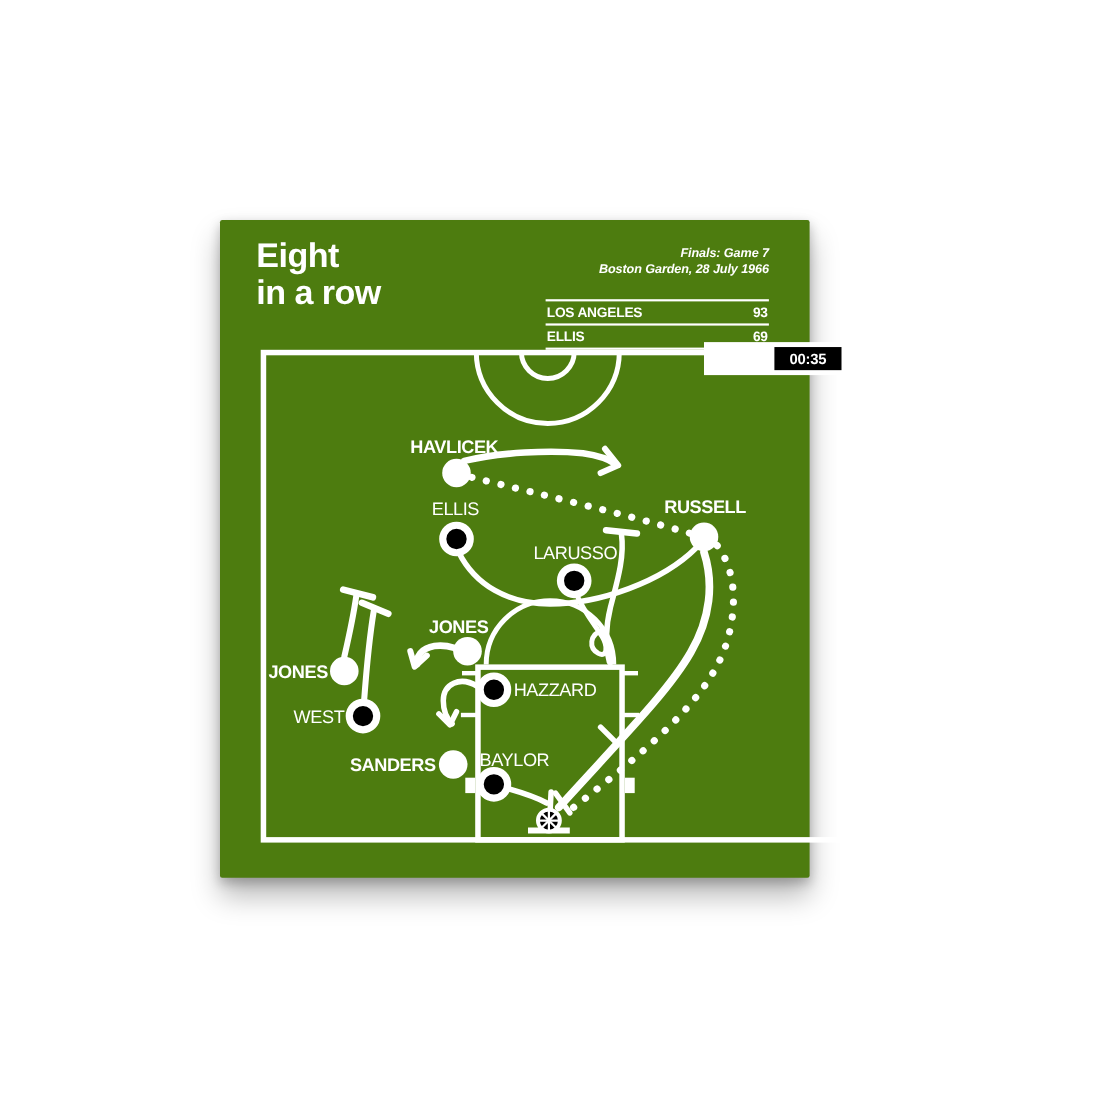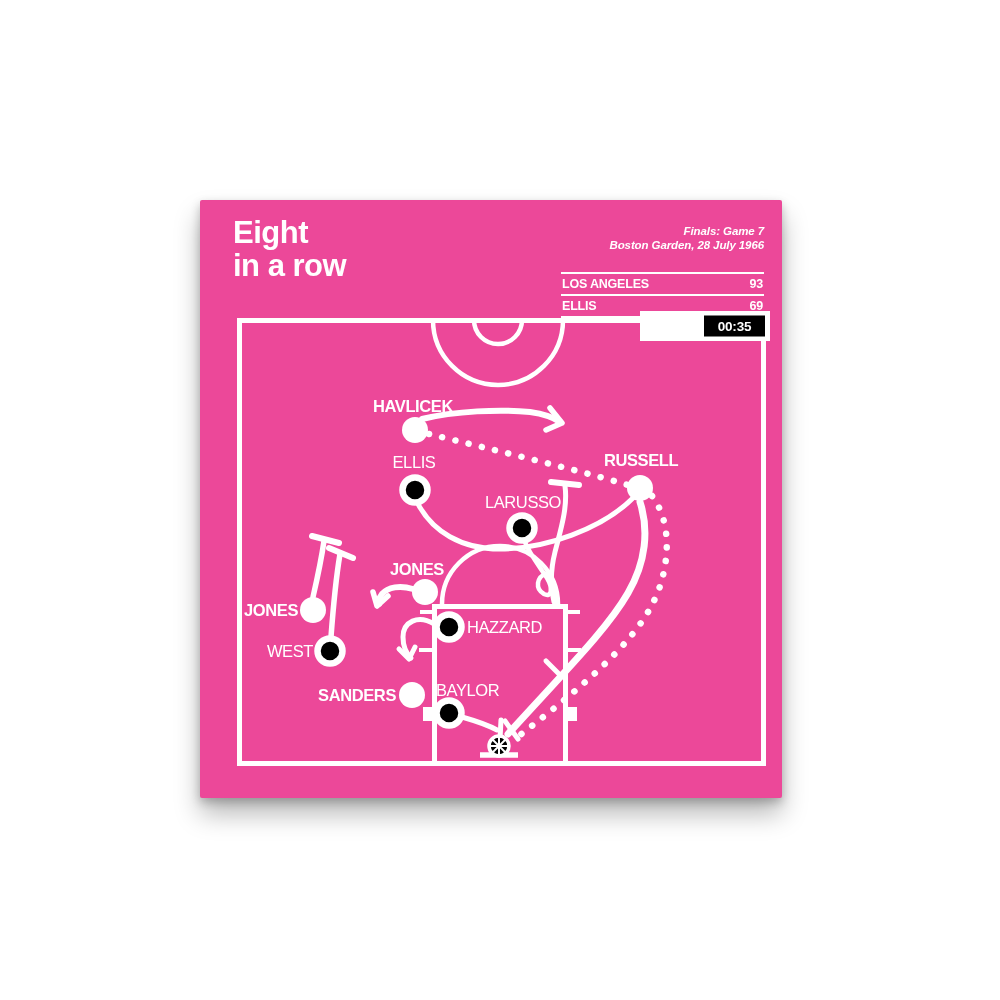--- a/index.html
+++ b/index.html
@@ -1,23 +1,23 @@
 <!DOCTYPE html>
 <html><head>
 <meta charset="utf-8">
 <style>
   html,body{margin:0;padding:0;background:#ffffff;width:1000px;height:1000px;
     font-family:"Liberation Sans",sans-serif;}
   .stage{position:relative;width:1000px;height:1000px;background:#ffffff;overflow:hidden;}
-  .poster{position:absolute;left:200px;top:200px;width:582px;height:598px;
-    background:#ec4899;border-radius:2px;
+  .poster{position:absolute;left:200px;top:200px;width:536px;height:598px;
+    background:#4d7c0f;border-radius:2px;
     box-shadow:0 16px 26px rgba(0,0,0,0.28), 0 4px 10px rgba(0,0,0,0.22);}
   .title{position:absolute;left:33px;top:16px;color:#ffffff;font-weight:bold;
     font-size:31px;line-height:1.08;letter-spacing:-0.5px;}
-  .head-right{position:absolute;right:18px;top:25px;width:240px;text-align:right;color:#ffffff;}
+  .head-right{position:absolute;right:37px;top:25px;width:240px;text-align:right;color:#ffffff;}
   .game-info{font-size:11.5px;font-style:italic;font-weight:bold;line-height:1.18;letter-spacing:-0.1px;}
   .score-table{width:203px;margin-left:auto;margin-top:20px;border-top:2px solid #ffffff;}
   .score-row{display:flex;justify-content:space-between;align-items:baseline;
     border-bottom:2px solid #ffffff;padding:3px 1px 3px 1px;font-size:12.5px;font-weight:bold;
     letter-spacing:-0.2px;}
   .diagram-svg{position:absolute;left:0;top:0;}
   svg text{font-family:"Liberation Sans",sans-serif;fill:#ffffff;}
   .lbl{font-size:16.5px;letter-spacing:-0.4px;}
   .lbl-b{font-weight:bold;}
   .clock-text{font-size:13.5px;font-weight:bold;letter-spacing:-0.2px;}

